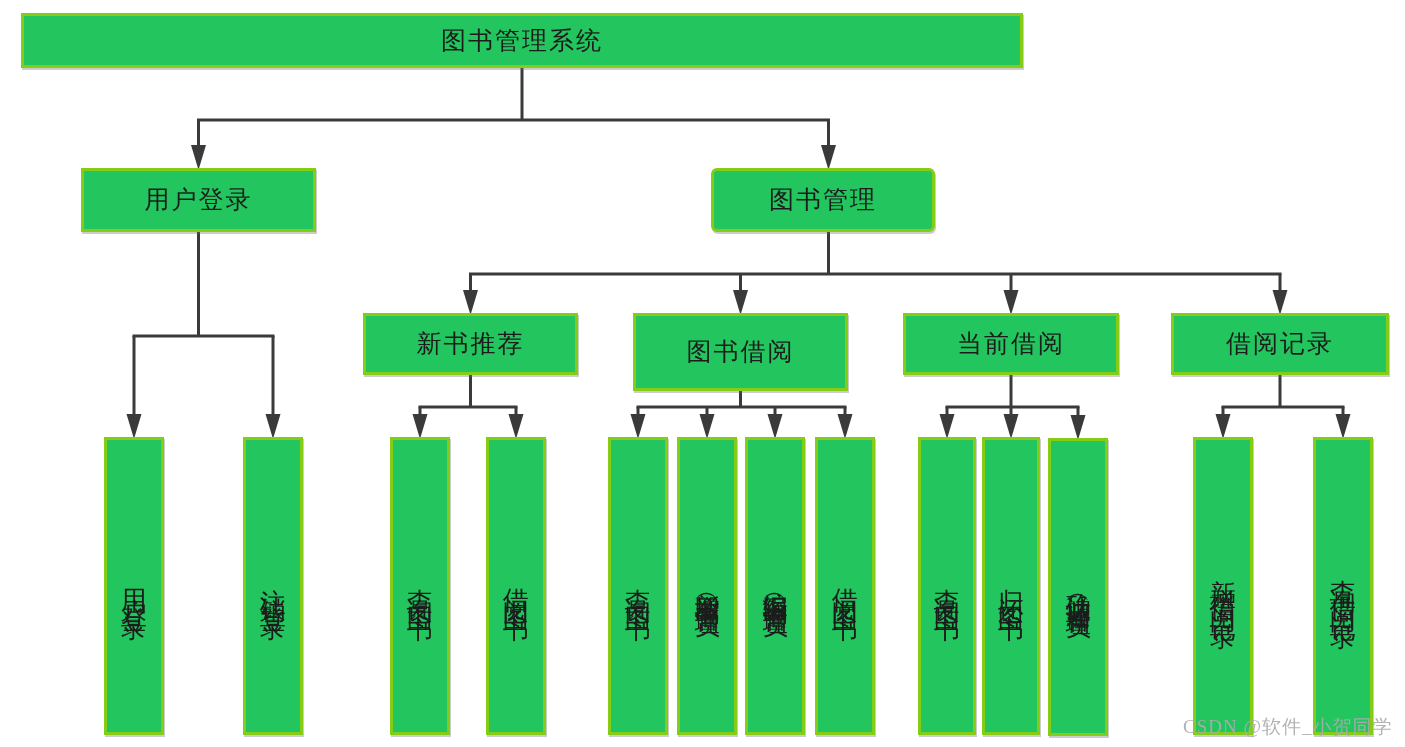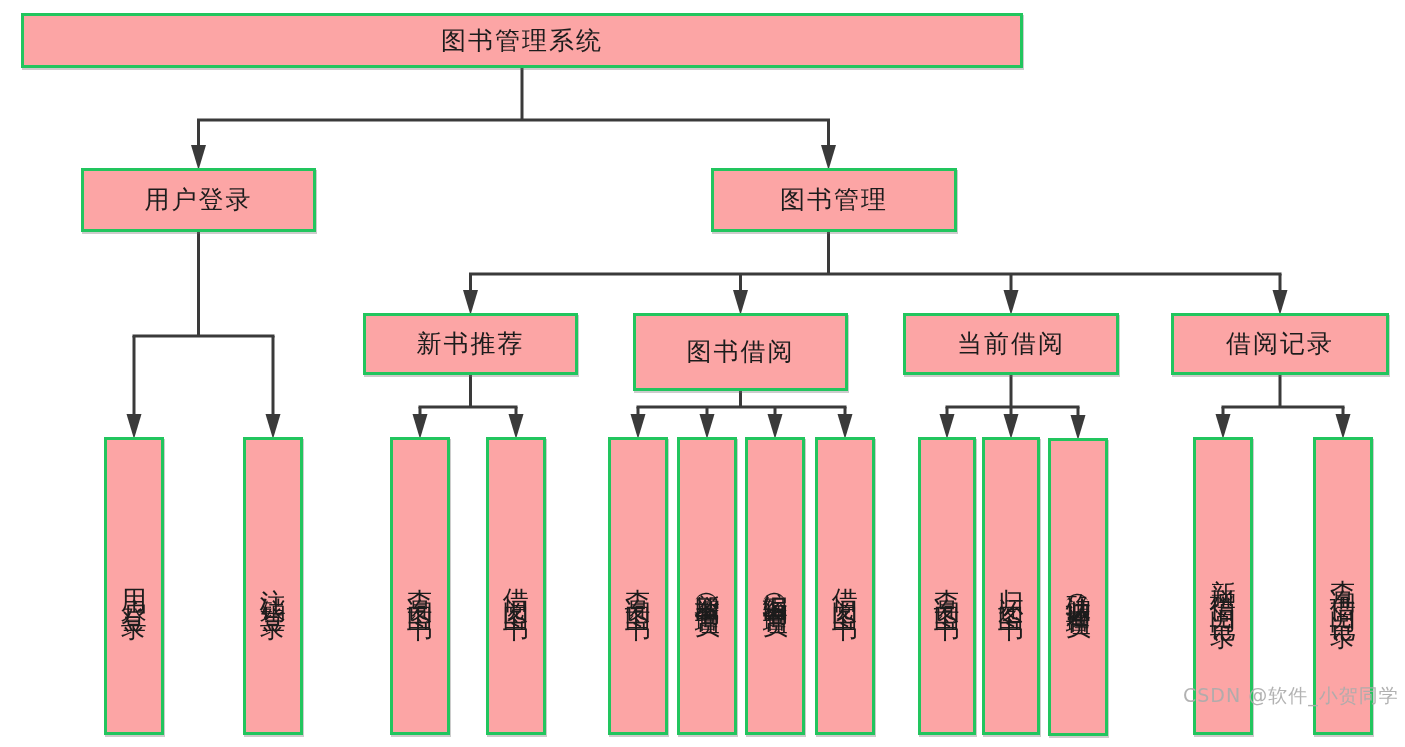--- a/index.html
+++ b/index.html
@@ -19,22 +19,22 @@
     position: absolute;
     left: 0;
     top: 0;
     width: 1405px;
     height: 747px;
     pointer-events: none;
   }
   .node {
     position: absolute;
     box-sizing: border-box;
-    background: #fca5a5;
-    border: 3px solid #22c55e;
+    background: #22c55e;
+    border: 3px solid #84cc16;
     box-shadow: 1px 2px 0 rgba(110,110,110,0.35);
     color: #1c1c1c;
     display: flex;
     align-items: center;
     justify-content: center;
     text-align: center;
     line-height: 1.25;
     white-space: nowrap;
   }
   .node.horizontal {
@@ -46,25 +46,26 @@
     font-size: 26px;
     letter-spacing: 9px;
   }
   .node.vertical.dense {
     font-size: 25px;
     letter-spacing: 3px;
   }
   .watermark {
     position: absolute;
     left: 1183px;
-    top: 683px;
+    top: 714px;
     font-size: 19px;
     letter-spacing: 1px;
     color: rgba(171,171,171,0.92);
     white-space: nowrap;
+    font-family: Liberation Serif, serif;
   }
 </style>
 </head>
 <body>
 
 <div id="canvas">
   <svg id="connectors" xmlns="http://www.w3.org/2000/svg" viewBox="0 0 1405 747">
       <line x1="522" y1="66" x2="522" y2="120" stroke="#3a3a3a" stroke-width="3"></line>
       <line x1="197" y1="120" x2="830" y2="120" stroke="#3a3a3a" stroke-width="3"></line>
       <line x1="198.5" y1="120" x2="198.5" y2="149" stroke="#3a3a3a" stroke-width="3"></line>
@@ -114,21 +115,21 @@
       <line x1="1280" y1="373" x2="1280" y2="407" stroke="#3a3a3a" stroke-width="3"></line>
       <line x1="1221.5" y1="407" x2="1344.5" y2="407" stroke="#3a3a3a" stroke-width="3"></line>
       <line x1="1223" y1="407" x2="1223" y2="418" stroke="#3a3a3a" stroke-width="3"></line>
       <polygon points="1215.5,414 1230.5,414 1223,439" fill="#3a3a3a"></polygon>
       <line x1="1343" y1="407" x2="1343" y2="418" stroke="#3a3a3a" stroke-width="3"></line>
       <polygon points="1335.5,414 1350.5,414 1343,439" fill="#3a3a3a"></polygon>
     </svg>
 
   <div class="node horizontal" style="left: 21px; top: 13px; width: 1002px; height: 55px;">图书管理系统</div>
     <div class="node horizontal" style="left: 81px; top: 168px; width: 235px; height: 64px;">用户登录</div>
-    <div class="node horizontal" style="left: 711px; top: 168px; width: 246px; height: 64px;">图书管理</div>
+    <div class="node horizontal" style="left: 711px; top: 168px; width: 224px; height: 64px; border-radius: 6px;">图书管理</div>
     <div class="node horizontal" style="left: 363px; top: 313px; width: 215px; height: 62px; text-align: center;">新书推荐</div>
     <div class="node horizontal" style="left: 633px; top: 313px; width: 215px; height: 78px;">图书借阅</div>
     <div class="node horizontal" style="left: 903px; top: 313px; width: 216px; height: 62px;">当前借阅</div>
     <div class="node horizontal" style="left: 1171px; top: 313px; width: 218px; height: 62px;">借阅记录</div>
     <div class="node vertical" style="left: 104px; top: 437px; width: 60px; height: 298px;">用户登录</div>
     <div class="node vertical" style="left: 243px; top: 437px; width: 60px; height: 298px;">注销登录</div>
     <div class="node vertical" style="left: 390px; top: 437px; width: 60px; height: 298px;">查询图书</div>
     <div class="node vertical" style="left: 486px; top: 437px; width: 60px; height: 298px;">借阅图书</div>
     <div class="node vertical" style="left: 608px; top: 437px; width: 60px; height: 298px;">查询图书</div>
     <div class="node vertical dense" style="left: 677px; top: 437px; width: 60px; height: 298px;">新增图书（管理员）</div>

